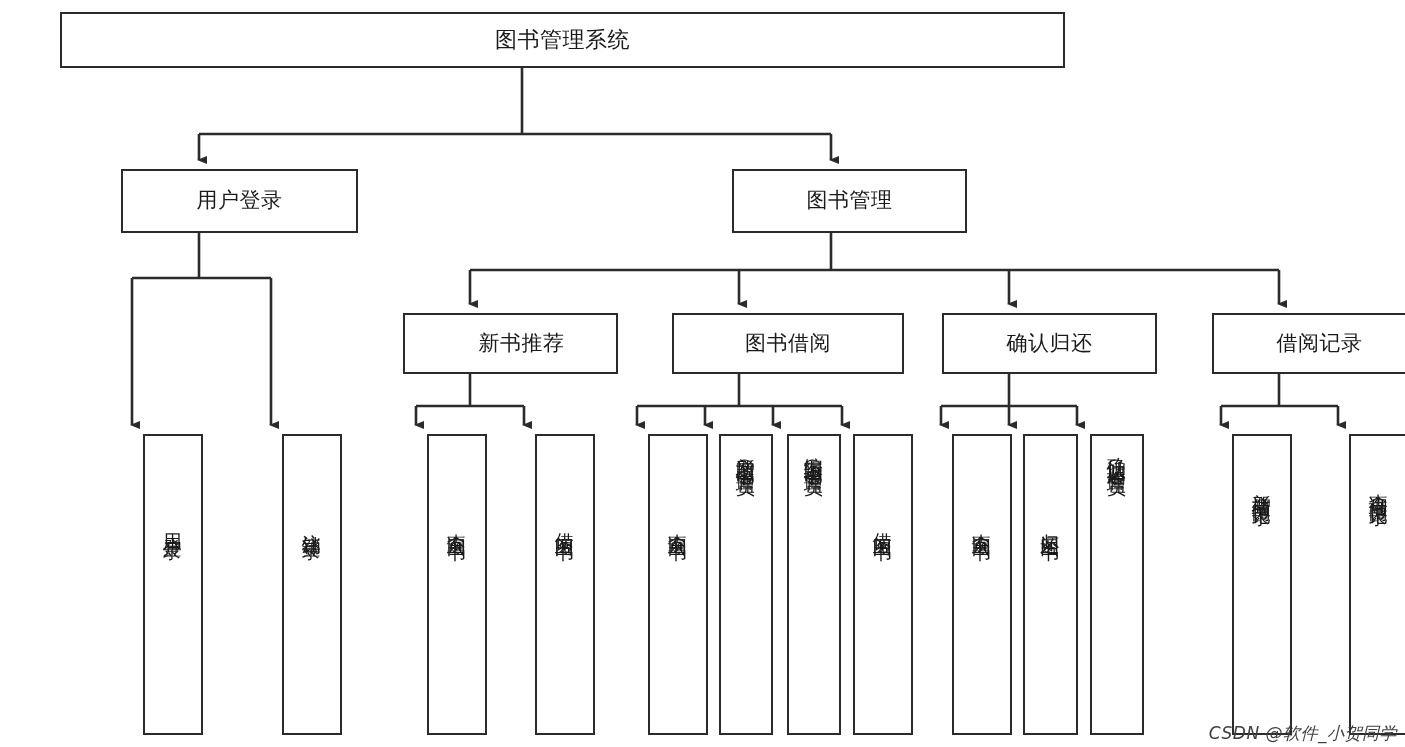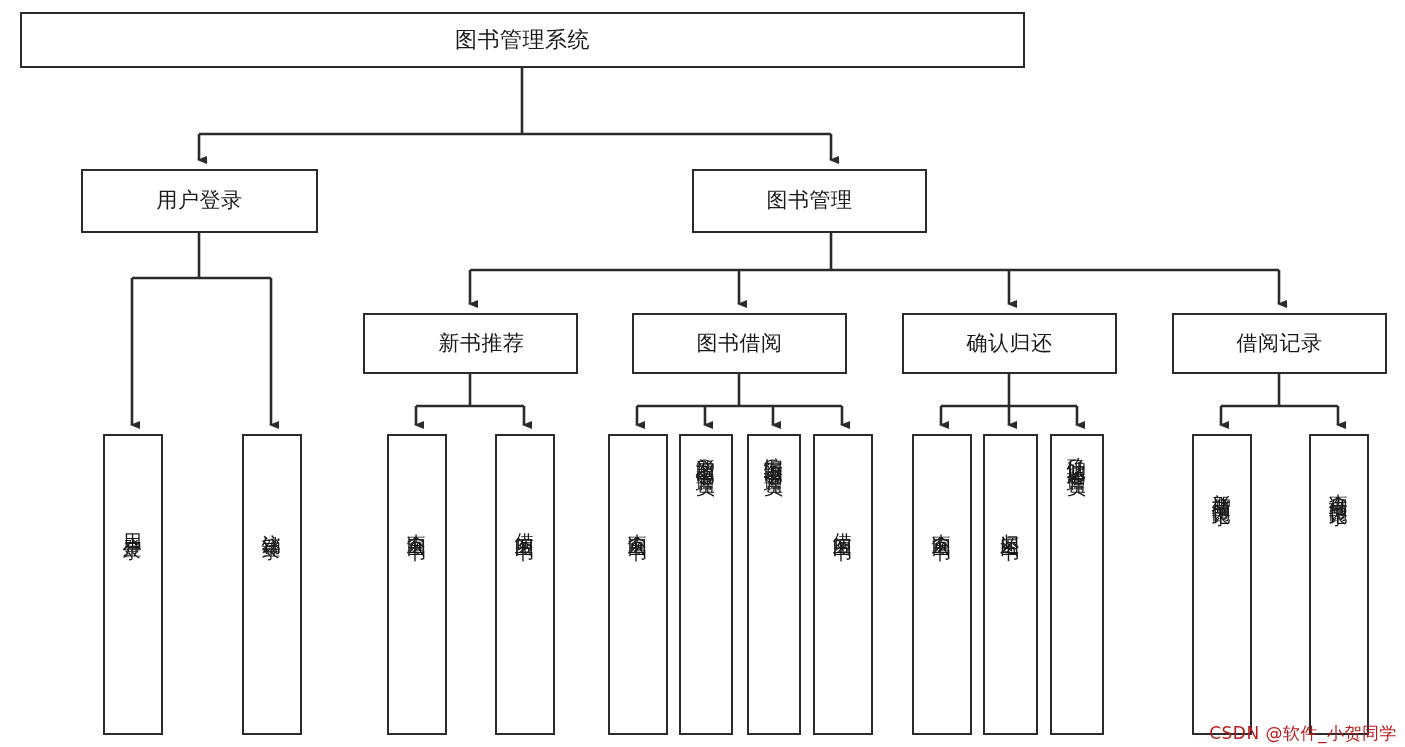--- a/index.html
+++ b/index.html
@@ -15,20 +15,21 @@
 
   .node{
     position:absolute;
     box-sizing:border-box;
     background:#ffffff;
     border:2.5px solid #2b2b2b;
     display:flex;
     align-items:center;
     justify-content:center;
     color:#1a1a1a;
+    margin-left:40px;
   }
   .node .lbl{
     display:block;
     text-align:center;
     white-space:pre;
     letter-spacing:0.5px;
   }
 
   
   .h-node .lbl{font-size:21px;line-height:1.1;}
@@ -48,24 +49,25 @@
     letter-spacing:3px;
     text-align:left;
     white-space:nowrap;
   }
 
   #watermark{
     position:absolute;
     right:8px;
     bottom:2px;
     font-size:17px;
-    color:#b91c1c;
+    color:#404040;
     letter-spacing:0.5px;
     white-space:nowrap;
     pointer-events:none;
+    font-style:italic;
   }
 </style>
 </head>
 <body>
 
 <div id="stage">
 
   <svg id="edges" viewBox="0 0 1405 747" xmlns="http://www.w3.org/2000/svg">
     <defs>
       <marker id="arw" markerWidth="10" markerHeight="10" refX="5" refY="8" orient="auto" markerUnits="userSpaceOnUse">
@@ -125,21 +127,21 @@
   </div>
 
   <div class="node h-node" style="left:692px;top:169px;width:235px;height:64px;">
     <span class="lbl">图书管理</span>
   </div>
 
   <div class="node h-node" style="left:363px;top:313px;width:215px;height:61px;padding-left:22px;">
     <span class="lbl">新书推荐</span>
   </div>
 
-  <div class="node h-node" style="left:632px;top:313px;width:215px;height:61px;font-family:Liberation Serif, serif;">
+  <div class="node h-node" style="left:632px;top:313px;width:232px;height:61px;font-family:Liberation Serif, serif;">
     <span class="lbl">图书借阅</span>
   </div>
 
   <div class="node h-node" style="left:902px;top:313px;width:215px;height:61px;">
     <span class="lbl">确认归还</span>
   </div>
 
   <div class="node h-node" style="left:1172px;top:313px;width:215px;height:61px;">
     <span class="lbl">借阅记录</span>
   </div>

